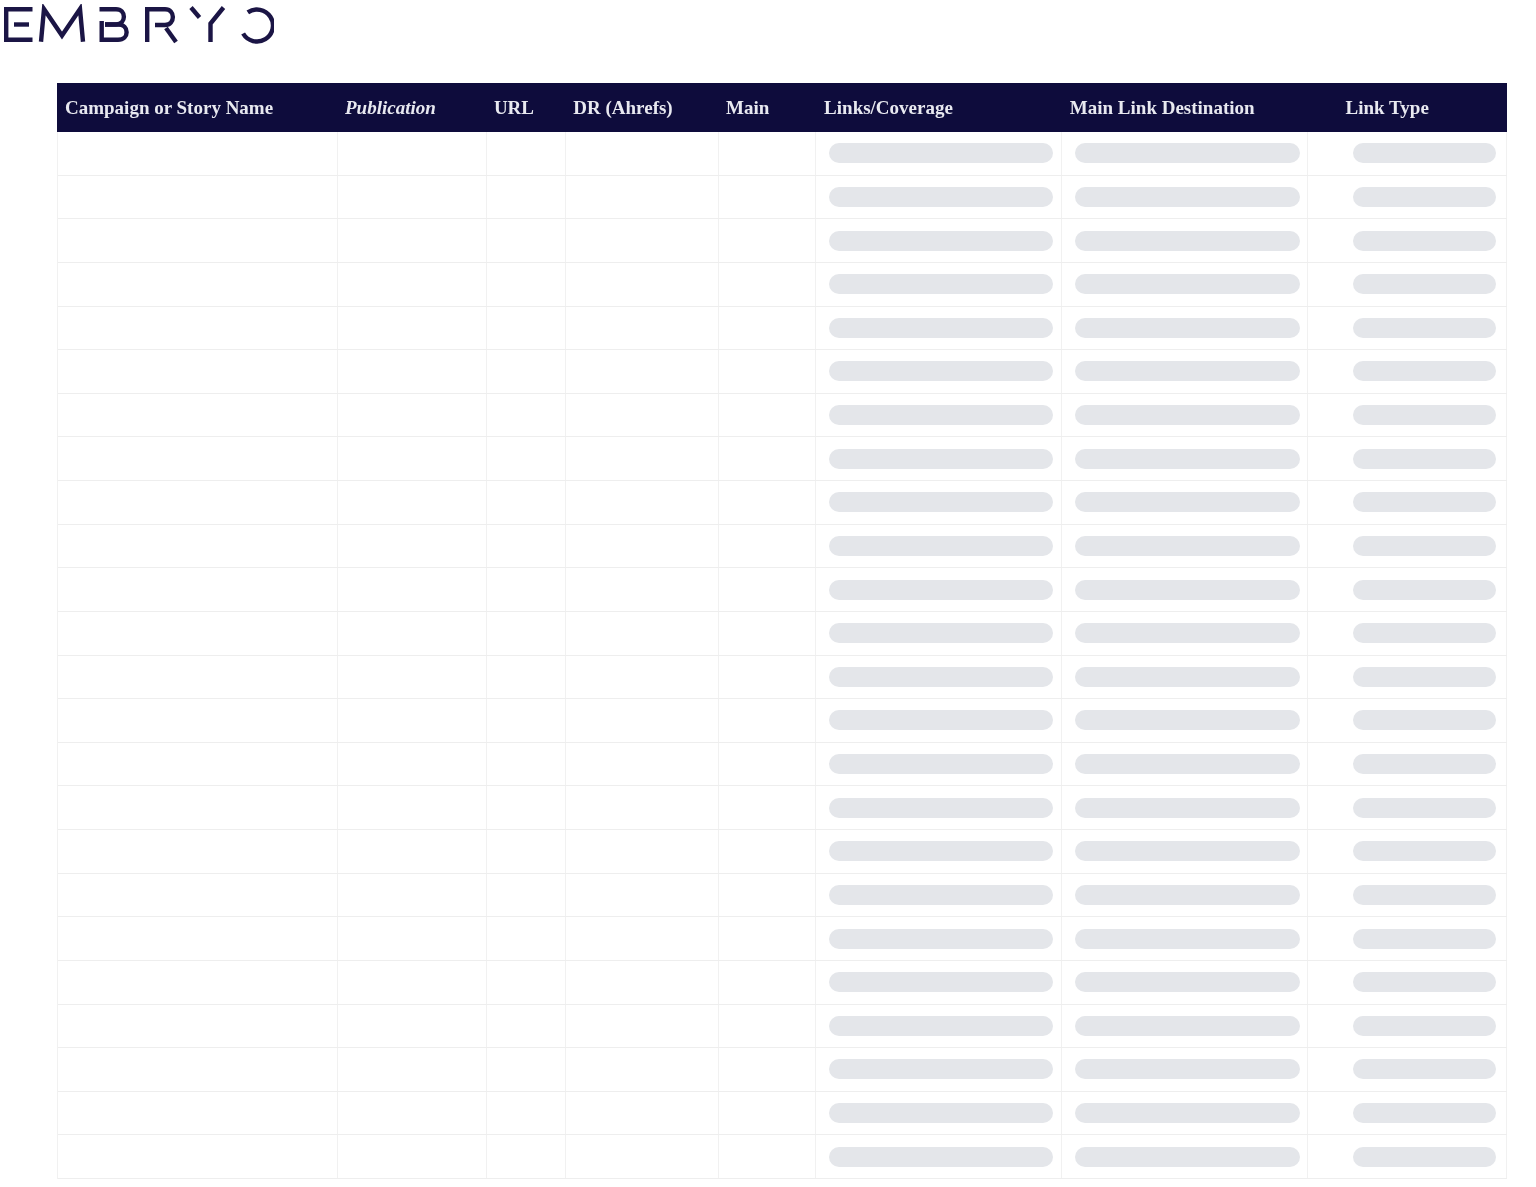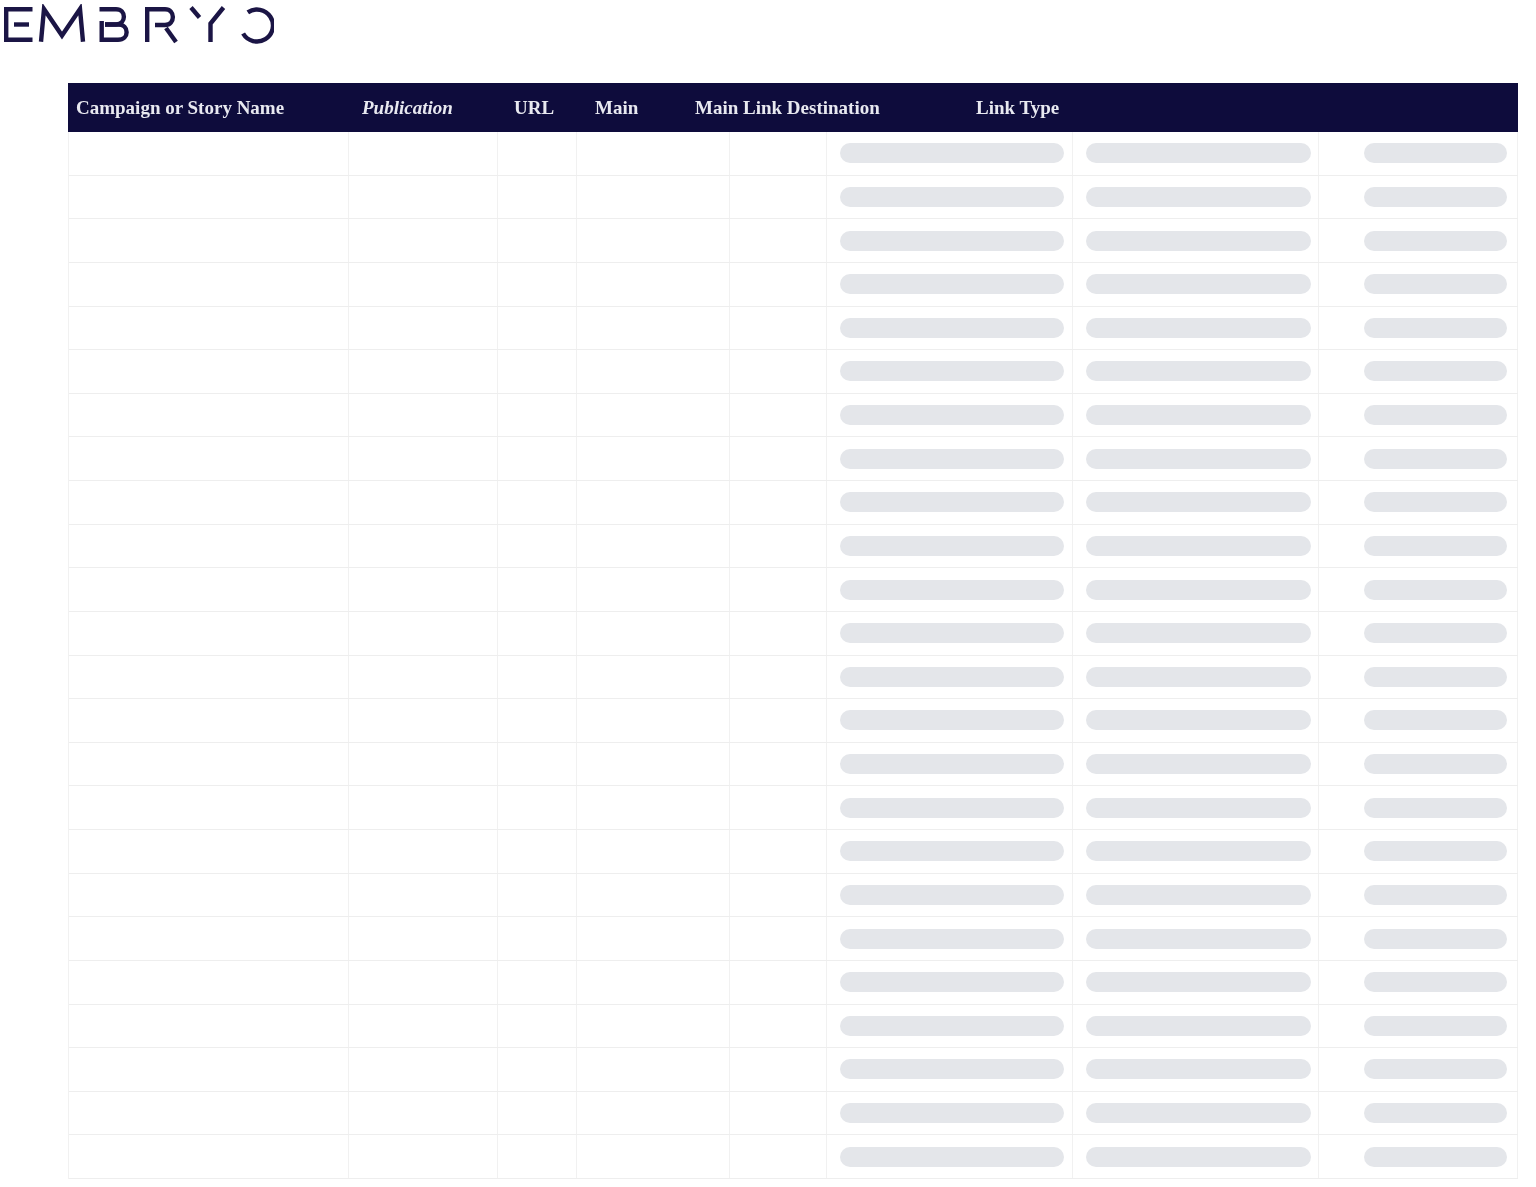--- a/index.html
+++ b/index.html
@@ -14,21 +14,21 @@
   html,body{background:#ffffff;}
   body{font-family:"Liberation Sans", sans-serif;}
   .page{position:relative;width:1536px;height:1187px;background:#ffffff;overflow:hidden;}
 
   
   .logo{position:absolute;left:2px;top:4px;width:272px;height:40px;}
   .logo svg{display:block;width:272px;height:40px;}
   .logo path{fill:none;stroke:var(--logo-color);stroke-width:4.4;stroke-linecap:butt;stroke-linejoin:miter;}
 
   
-  .table{position:absolute;left:68px;top:83px;width:1450px;}
+  .table{position:absolute;left:57px;top:83px;width:1450px;}
   .thead{display:flex;height:49px;background:var(--header-bg);}
   .th{display:flex;align-items:center;padding-left:8px;
       color:var(--header-text);
       font-family:"Liberation Serif", serif;font-weight:700;font-size:19px;
       white-space:nowrap;overflow:hidden;}
   .tbody{display:flex;flex-direction:column;height:1047px;border-left:1px solid var(--grid-v);}
   .tr{flex:1;display:flex;border-bottom:1px solid var(--grid-h);}
   .td{display:flex;align-items:center;border-right:1px solid var(--grid-v);height:100%;}
 
   .c1{width:286px;} .c2{width:152px;font-style:italic;} .c3{width:81px;} .c4{width:156px;}
@@ -63,21 +63,23 @@
 
       <path d="M245.8,8.4 A16,16 0 1 1 241.1,29.5"></path>
     </svg>
   </div>
 
   <div class="table">
     <div class="thead">
       <div class="th c1">Campaign or Story Name</div>
       <div class="th c2">Publication</div>
       <div class="th c3">URL</div>
+      <div class="th c4">DR (Ahrefs)</div>
       <div class="th c5">Main</div>
+      <div class="th c6">Links/Coverage</div>
       <div class="th c7">Main Link Destination</div>
       <div class="th c8">Link Type</div>
     </div>
     <div class="tbody" id="tbody">
         <div class="tr">
           <div class="td c1"></div>
           <div class="td c2"></div>
           <div class="td c3"></div>
           <div class="td c4"></div>
           <div class="td c5"></div>

